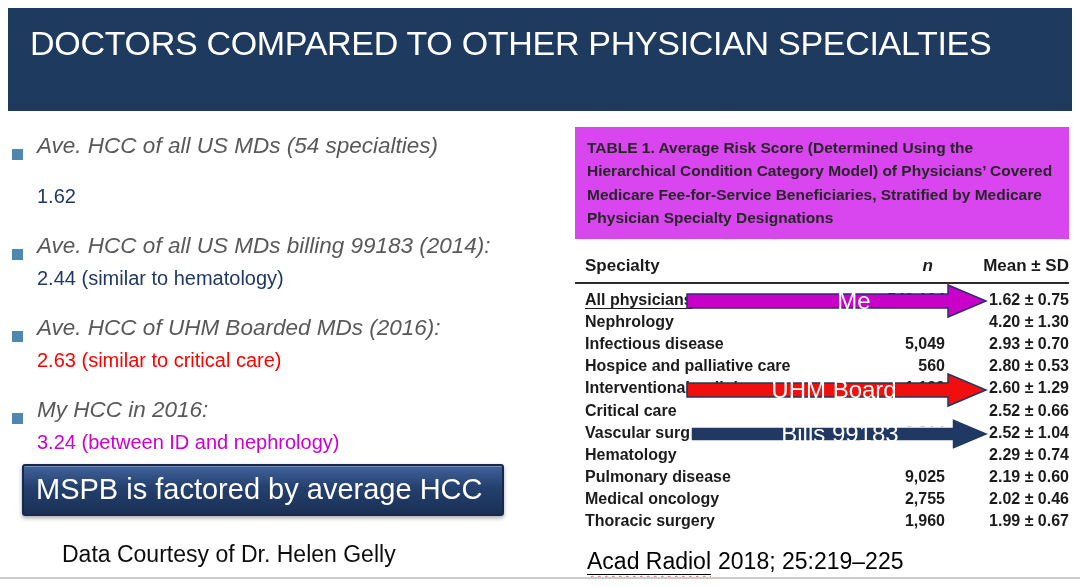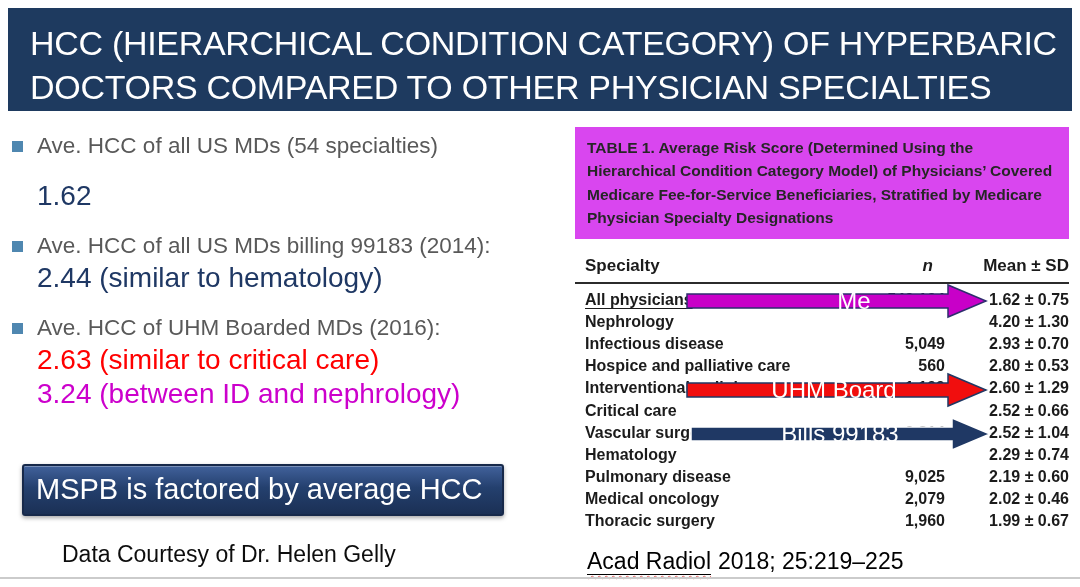--- a/index.html
+++ b/index.html
@@ -7,24 +7,24 @@
   body { font-family:"Liberation Sans", sans-serif; }
   .slide { position:relative; width:1080px; height:587px; background:#fff; overflow:hidden; }
 
   
   .banner { position:absolute; left:8px; top:8px; width:1064px; height:103px;
             background:#1E3A5F; color:#fff; padding:13px 0 0 22px; }
   .banner .tline { font-size:34px; line-height:44px; letter-spacing:-0.3px; font-weight:400; white-space:nowrap; }
 
   
   .left-col { position:absolute; left:12px; top:126px; width:552px; }
-  .bullet-item { display:flex; align-items:flex-start; }
+  .bullet-item { display:flex; align-items:flex-end;font-style:italic; }
   .sq { width:11px; height:11px; background:#4F87B0; margin:9px 14px 0 0; flex:none; }
   .blabel { font-size:22.5px; color:#595959; line-height:28px; }
-  .bvalue { margin-left:25px; font-size:28px; line-height:32px; font-weight:400; }
+  .bvalue { margin-left:25px; font-size:20px; line-height:32px; font-weight:400; }
   .navy { color:#1F3864; }
   .red { color:#FF0000; }
   .magenta { color:#CC00CC; }
   .mt6{margin-top:6px;} .mt20{margin-top:20px;} .mt16{margin-top:20px;}
   .gap20{margin-top:20px;} .gap0{margin-top:2px;}
 
   
   .callout { position:absolute; left:22px; top:464px; width:482px; height:52px;
              background:linear-gradient(180deg,#41619B 0%,#24406E 45%,#1B3055 100%);
              border:2px solid #17294A; border-radius:3px;
@@ -61,21 +61,20 @@
   .arrow-bills{ left:690px; top:417px; }
 
   .bottom-rule { position:absolute; left:0; top:577px; width:1080px; height:2px; background:#CBCBCB; }
 </style>
 </head>
 <body>
 
 <div class="slide">
 
   <div class="banner">
-    <div class="tline">HCC (HIERARCHICAL CONDITION CATEGORY) OF HYPERBARIC</div>
     <div class="tline">DOCTORS COMPARED TO OTHER PHYSICIAN SPECIALTIES</div>
   </div>
 
   <div class="left-col">
     <div class="bullet-item mt6">
       <span class="sq"></span>
       <span class="blabel">Ave. HCC of all US MDs (54 specialties)</span>
     </div>
     <div class="bvalue navy gap20">1.62</div>
 
@@ -84,20 +83,24 @@
       <span class="blabel">Ave. HCC of all US MDs billing 99183 (2014):</span>
     </div>
     <div class="bvalue navy gap0">2.44 (similar to hematology)</div>
 
     <div class="bullet-item mt16">
       <span class="sq"></span>
       <span class="blabel">Ave. HCC of UHM Boarded MDs (2016):</span>
     </div>
     <div class="bvalue red gap0">2.63 (similar to critical care)</div>
 
+    <div class="bullet-item mt16">
+      <span class="sq"></span>
+      <span class="blabel">My HCC in 2016:</span>
+    </div>
     <div class="bvalue magenta gap0">3.24 (between ID and nephrology)</div>
   </div>
 
   <div class="callout">MSPB is factored by average HCC</div>
 
   <div class="credit">Data Courtesy of Dr. Helen Gelly</div>
 
   <div class="panel">
     <div class="caption">TABLE 1.  Average Risk Score (Determined Using the Hierarchical Condition Category Model) of Physicians’ Covered Medicare Fee-for-Service Beneficiaries, Stratified by Medicare Physician Specialty Designations</div>
 
@@ -148,21 +151,21 @@
         <span class="tcell ncol"></span>
         <span class="tcell mean">2.29 ± 0.74</span>
       </div>
       <div class="trow">
         <span class="tcell spec">Pulmonary disease</span>
         <span class="tcell ncol">9,025</span>
         <span class="tcell mean">2.19 ± 0.60</span>
       </div>
       <div class="trow">
         <span class="tcell spec">Medical oncology</span>
-        <span class="tcell ncol">2,079</span>
+        <span class="tcell ncol">2,755</span>
         <span class="tcell mean">2.02 ± 0.46</span>
       </div>
       <div class="trow">
         <span class="tcell spec">Thoracic surgery</span>
         <span class="tcell ncol">1,960</span>
         <span class="tcell mean">1.99 ± 0.67</span>
       </div>
     </div>
 
     <div class="citation">

